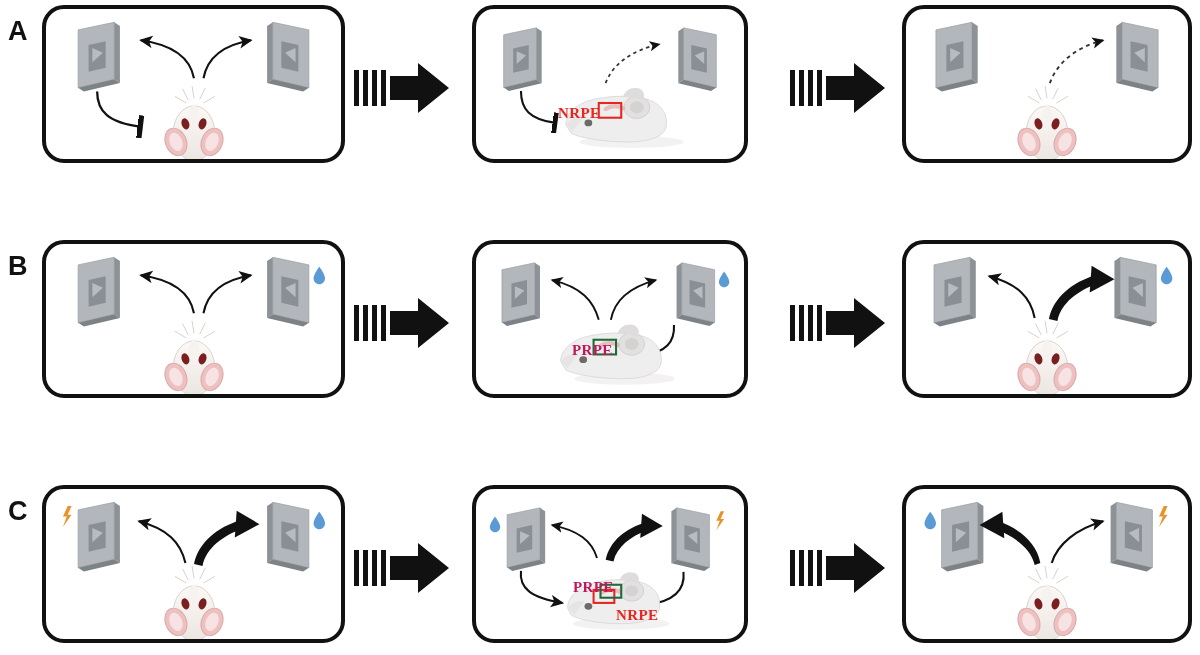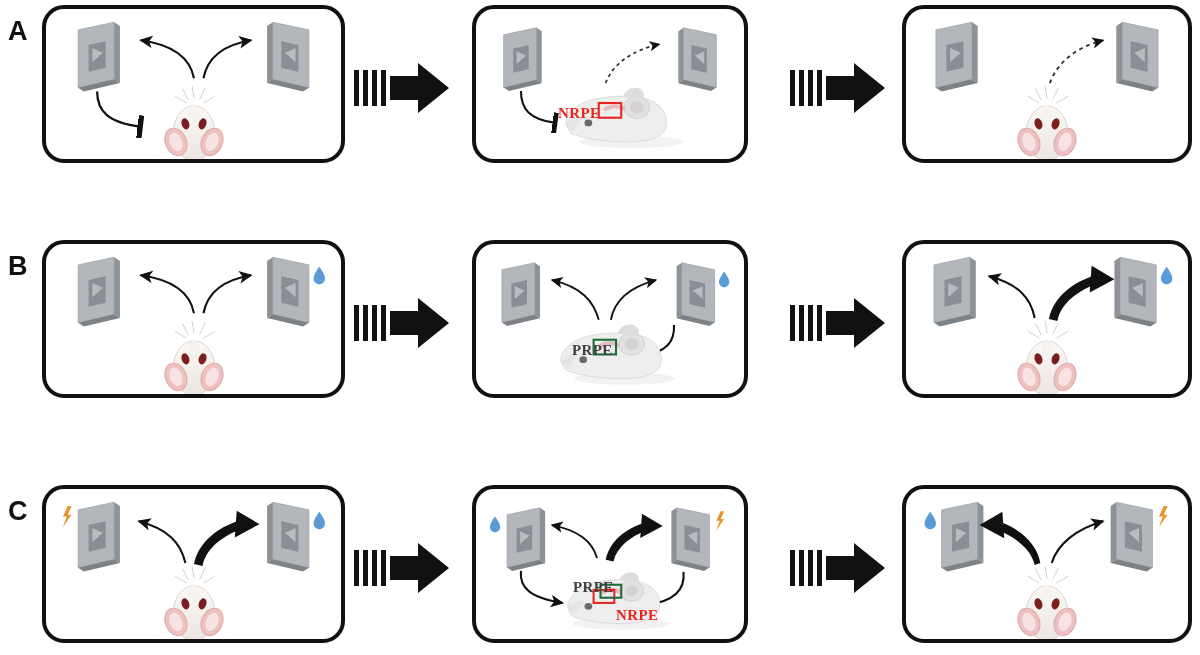--- a/index.html
+++ b/index.html
@@ -49,21 +49,21 @@
   .rpe-label{
     position:absolute;
     font-family:"Liberation Serif",serif;
     font-weight:bold;
     font-size:15px;
     letter-spacing:0.4px;
     white-space:nowrap;
     user-select:none;
   }
   .rpe-nrpe{color:#e8251f;}
-  .rpe-prpe{color:#404040;}
+  .rpe-prpe{color:#be185d;}
 </style>
 </head>
 <body>
 
 <div class="figure">
 
   <div class="row" id="row-A">
 
     <div class="row-label">A</div>
 

